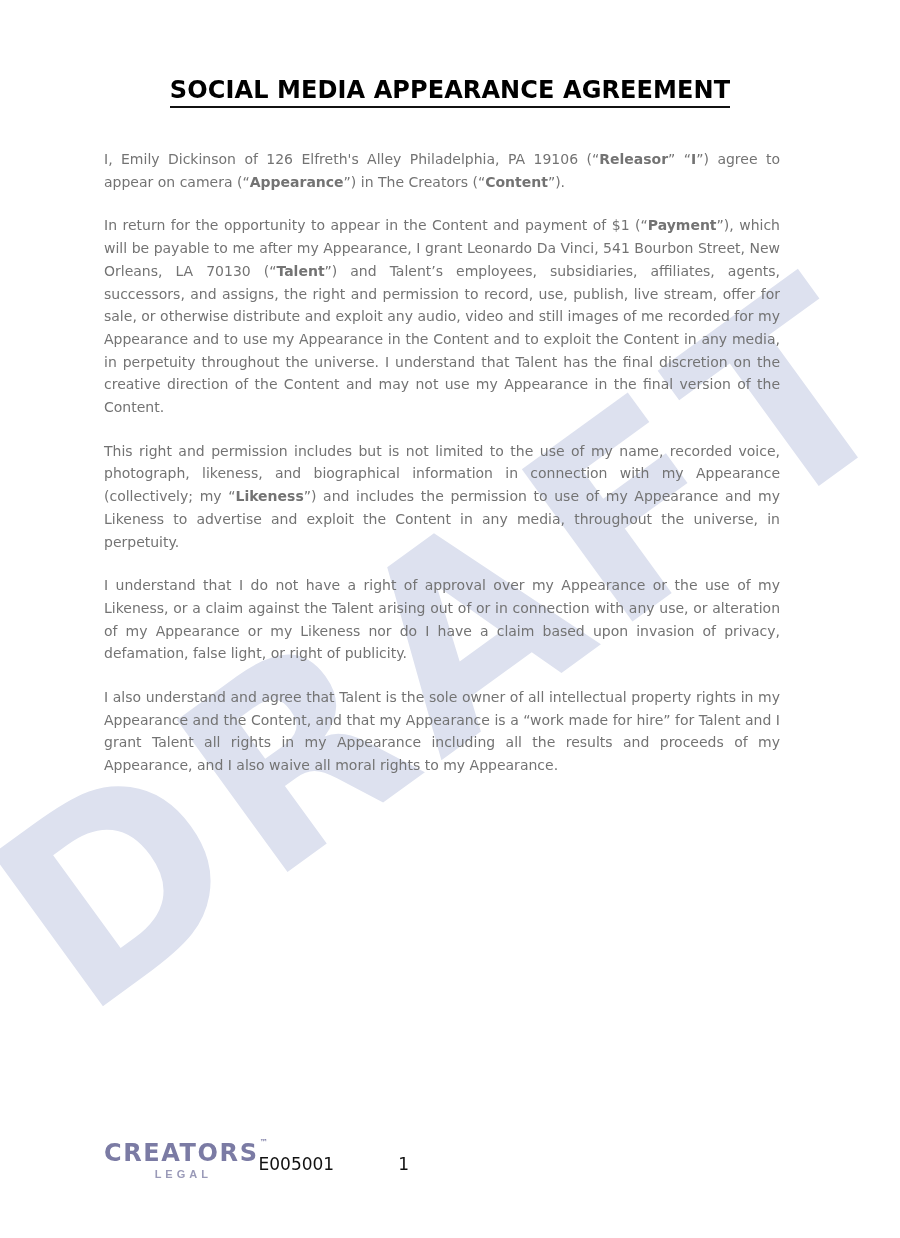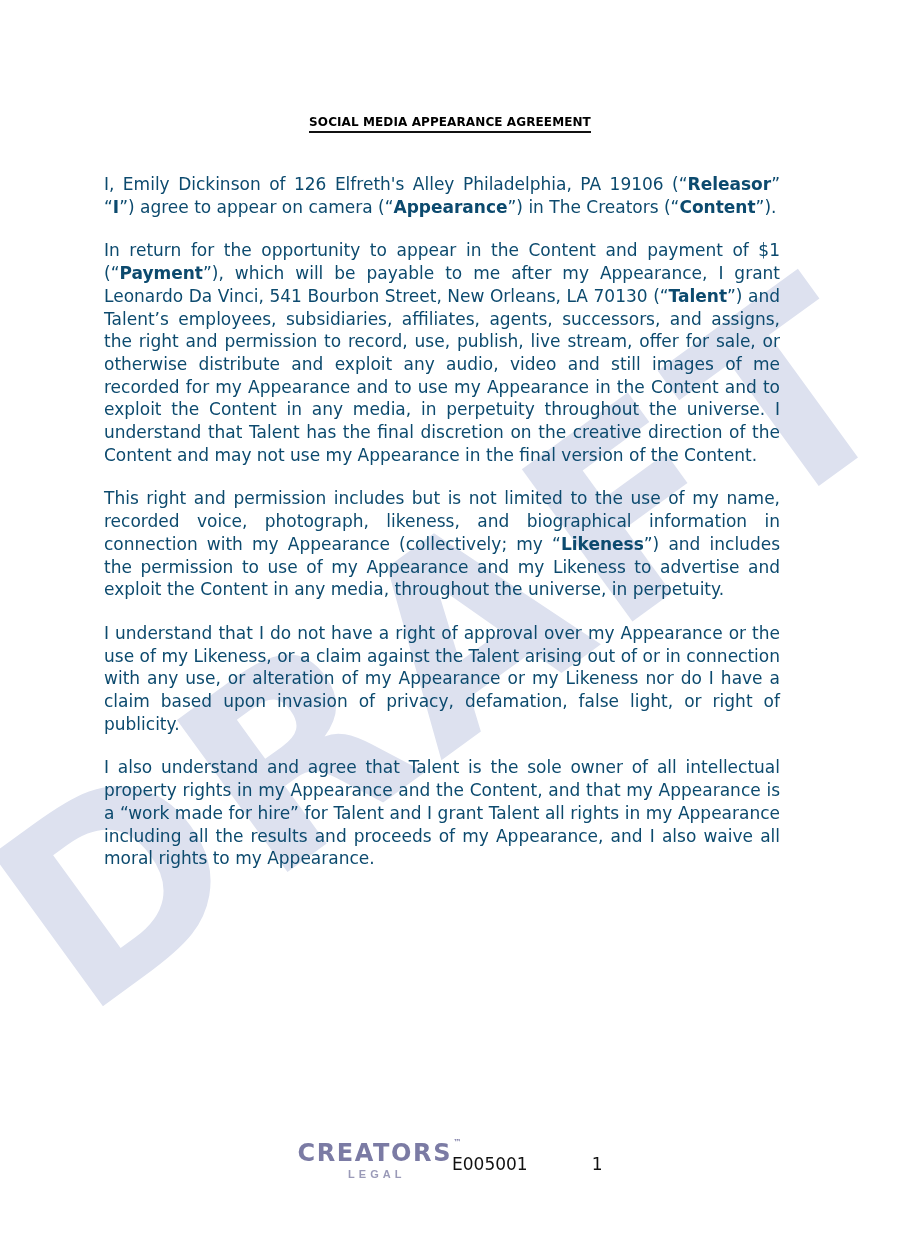--- a/index.html
+++ b/index.html
@@ -43,59 +43,59 @@
   
   .content {
     position: relative;
     z-index: 1;
     padding: 0 104px 0 104px;
     width: 900px;
     box-sizing: border-box;
   }
   .doc-title {
     margin: 0;
-    padding-top: 115px;
+    padding-top: 76px;
     text-align: center;
     font-family: "DejaVu Sans", sans-serif;
-    font-size: 12px;
+    font-size: 24px;
     font-weight: 700;
     color: #000000;
     letter-spacing: 0.1px;
   }
   .doc-title span {
     border-bottom: 2px solid #111;
     padding-bottom: 2px;
   }
   .body-copy {
     margin-top: 44px;
   }
   .para {
     margin: 0 16px 21px 0;
     font-family: "DejaVu Sans", sans-serif;
-    font-size: 17px;
+    font-size: 14px;
     line-height: 22.7px;
-    color: #0c4a6e;
+    color: #737373;
     text-align: justify;
     text-justify: inter-word;
     hyphens: none;
   }
   .para:last-child { margin-bottom: 0; }
   .para b { font-weight: 700; }
   
   .footer {
     position: absolute;
     left: 0;
     right: 0;
     bottom: 58px;
     z-index: 1;
     padding: 0 104px;
     box-sizing: border-box;
     display: flex;
     align-items: flex-end;
-    justify-content: center;
+    justify-content: flex-start;
   }
   .brand {
     display: flex;
     flex-direction: column;
     align-items: center;
     line-height: 1;
     color: #7b7ba4;
   }
   .brand-main {
     position: relative;

